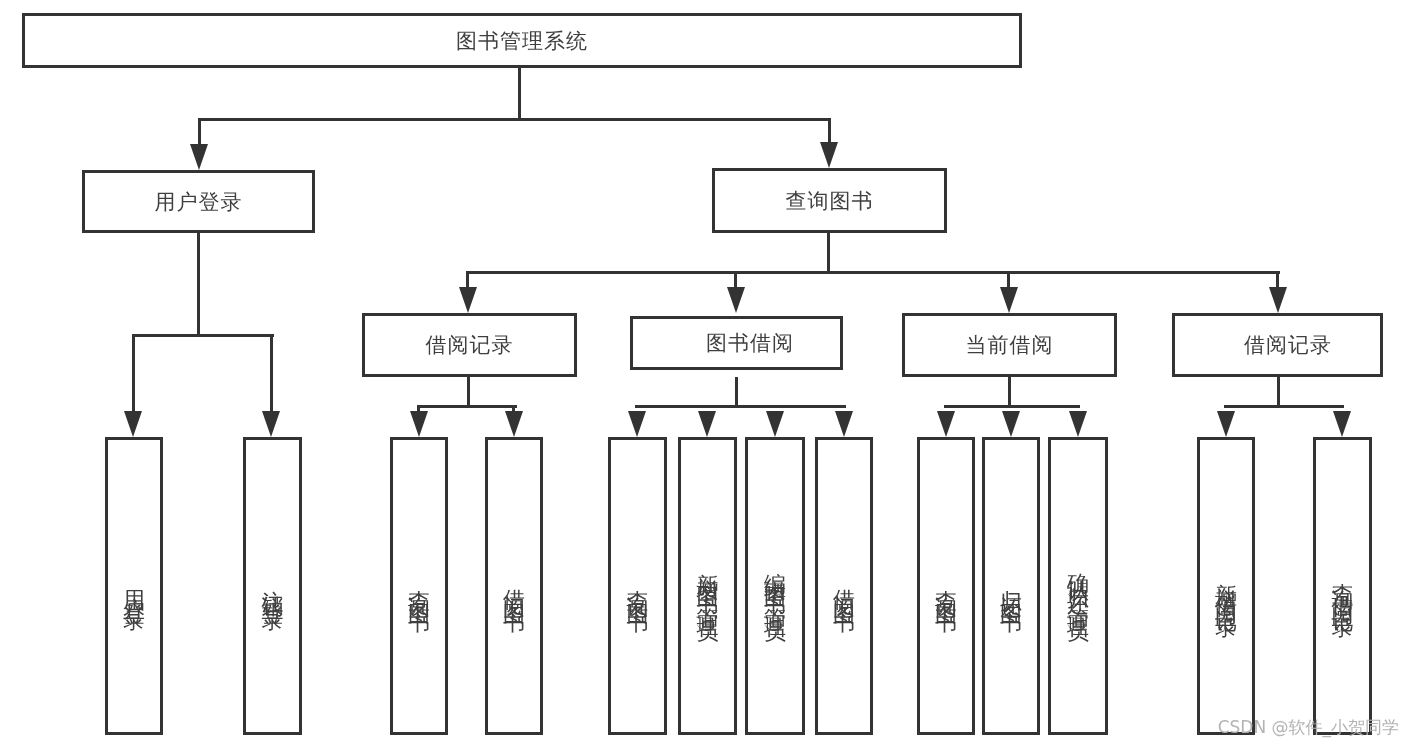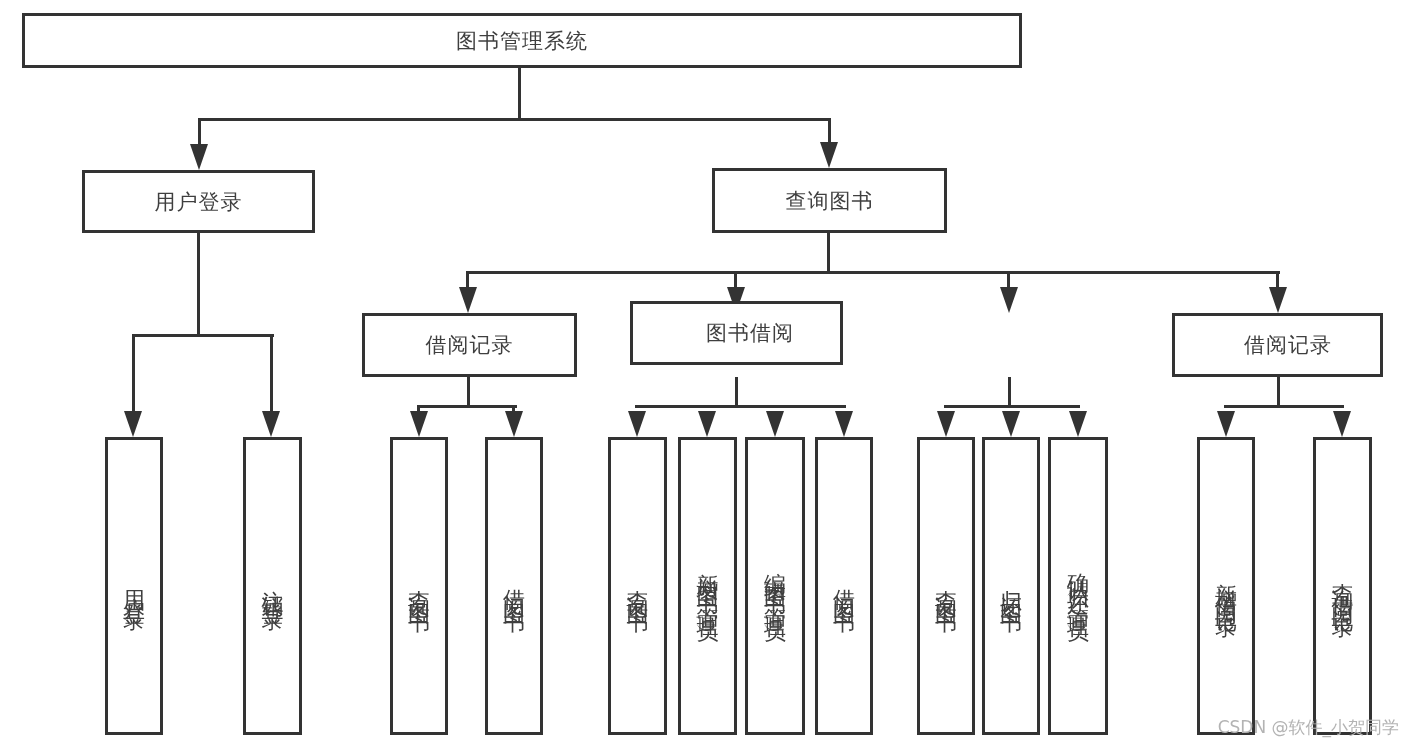--- a/index.html
+++ b/index.html
@@ -97,22 +97,25 @@
   <div class="vl" style="left:734px; top:271px; height:20px;"></div>
   <div class="ar" style="left:727px; top:287px;"></div>
   <div class="vl" style="left:1007px; top:271px; height:20px;"></div>
   <div class="ar" style="left:1000px; top:287px;"></div>
   <div class="vl" style="left:1276px; top:271px; height:20px;"></div>
   <div class="ar" style="left:1269px; top:287px;"></div>
 
   <div class="box" style="left:362px; top:313px; width:215px; height:64px;">
     <span class="hlabel">借阅记录</span>
   </div>
-  <div class="box" style="left:630px; top:301px; width:213px; height:64px;padding-left:27px;">
+  <div class="box" style="left:630px; top:316px; width:213px; height:54px;padding-left:27px;">
     <span class="hlabel">图书借阅</span>
+  </div>
+  <div class="box" style="left:902px; top:313px; width:215px; height:64px;">
+    <span class="hlabel">当前借阅</span>
   </div>
   <div class="box" style="left:1172px; top:313px; width:211px; height:64px;padding-left:21px;">
     <span class="hlabel">借阅记录</span>
   </div>
 
   <div class="vl" style="left:467px; top:377px; height:30px;"></div>
   <div class="hl" style="left:417px; top:405px; width:100px;"></div>
   <div class="vl" style="left:417px; top:405px; height:9px;"></div>
   <div class="ar" style="left:410px; top:411px;"></div>
   <div class="vl" style="left:512px; top:405px; height:9px;"></div>

